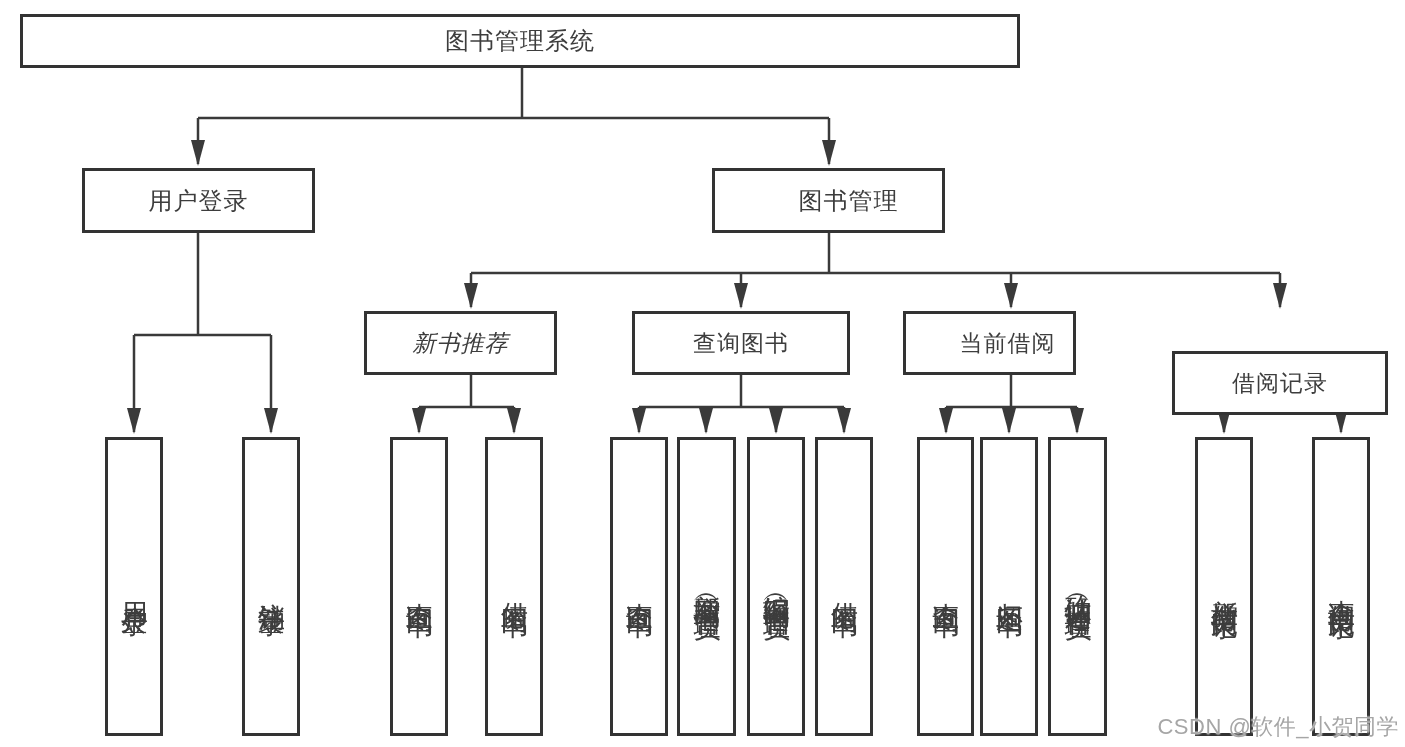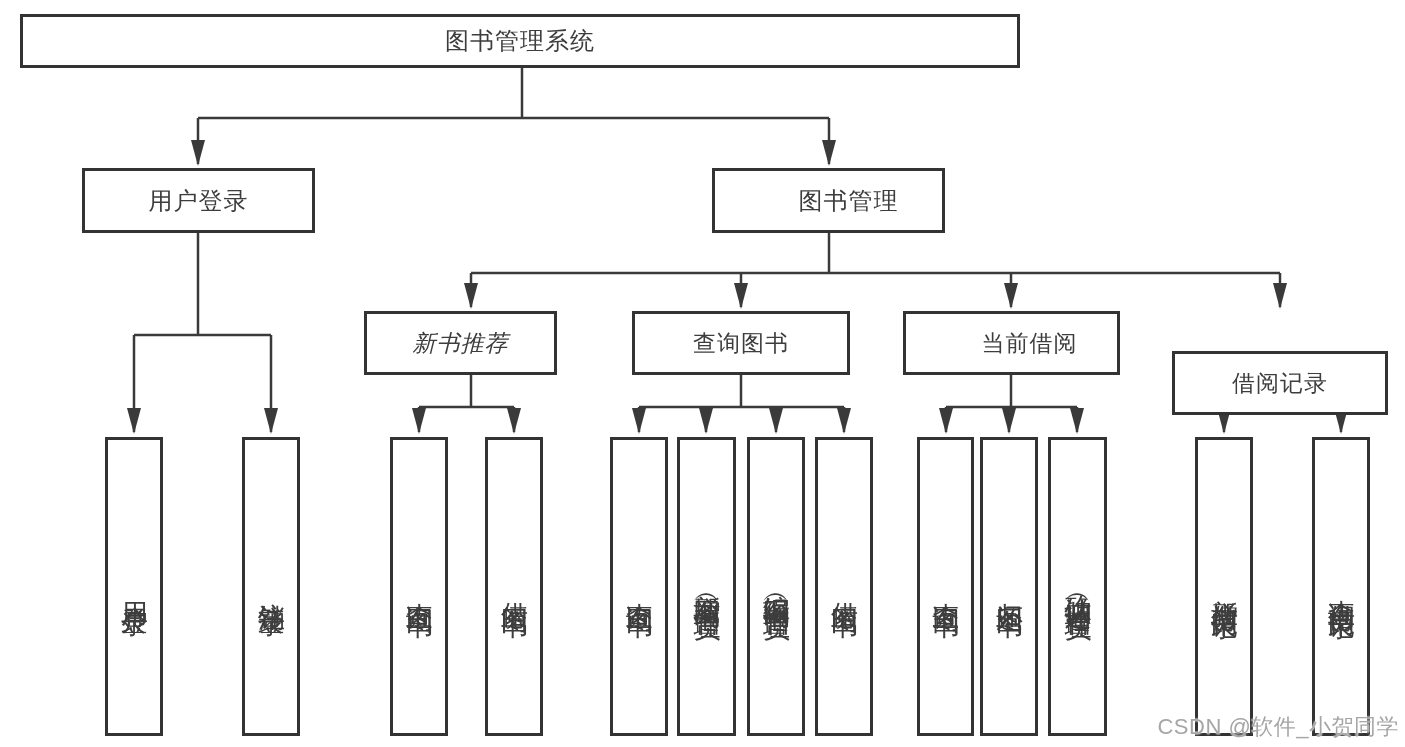--- a/index.html
+++ b/index.html
@@ -107,21 +107,21 @@
     </g>
   </svg>
 
   <div class="node node-l1">图书管理系统</div>
 
   <div class="node node-l2" style="left:82px;">用户登录</div>
   <div class="node node-l2" style="left:712px;padding-left:40px;">图书管理</div>
 
   <div class="node node-l3" style="left:364px;width:193px;font-style:italic;">新书推荐</div>
   <div class="node node-l3" style="left:632px;width:218px;">查询图书</div>
-  <div class="node node-l3" style="left:903px;width:217px;padding-left:36px;">当前借阅</div>
+  <div class="node node-l3" style="left:903px;width:173px;padding-left:36px;">当前借阅</div>
   <div class="node node-l3" style="left:1172px;width:216px;margin-top:40px;">借阅记录</div>
 
   <div class="leaf" style="left:105px;">
     <span>用户登录</span>
   </div>
   <div class="leaf" style="left:242px;">
     <span>注销登录</span>
   </div>
 
   <div class="leaf" style="left:390px;">

